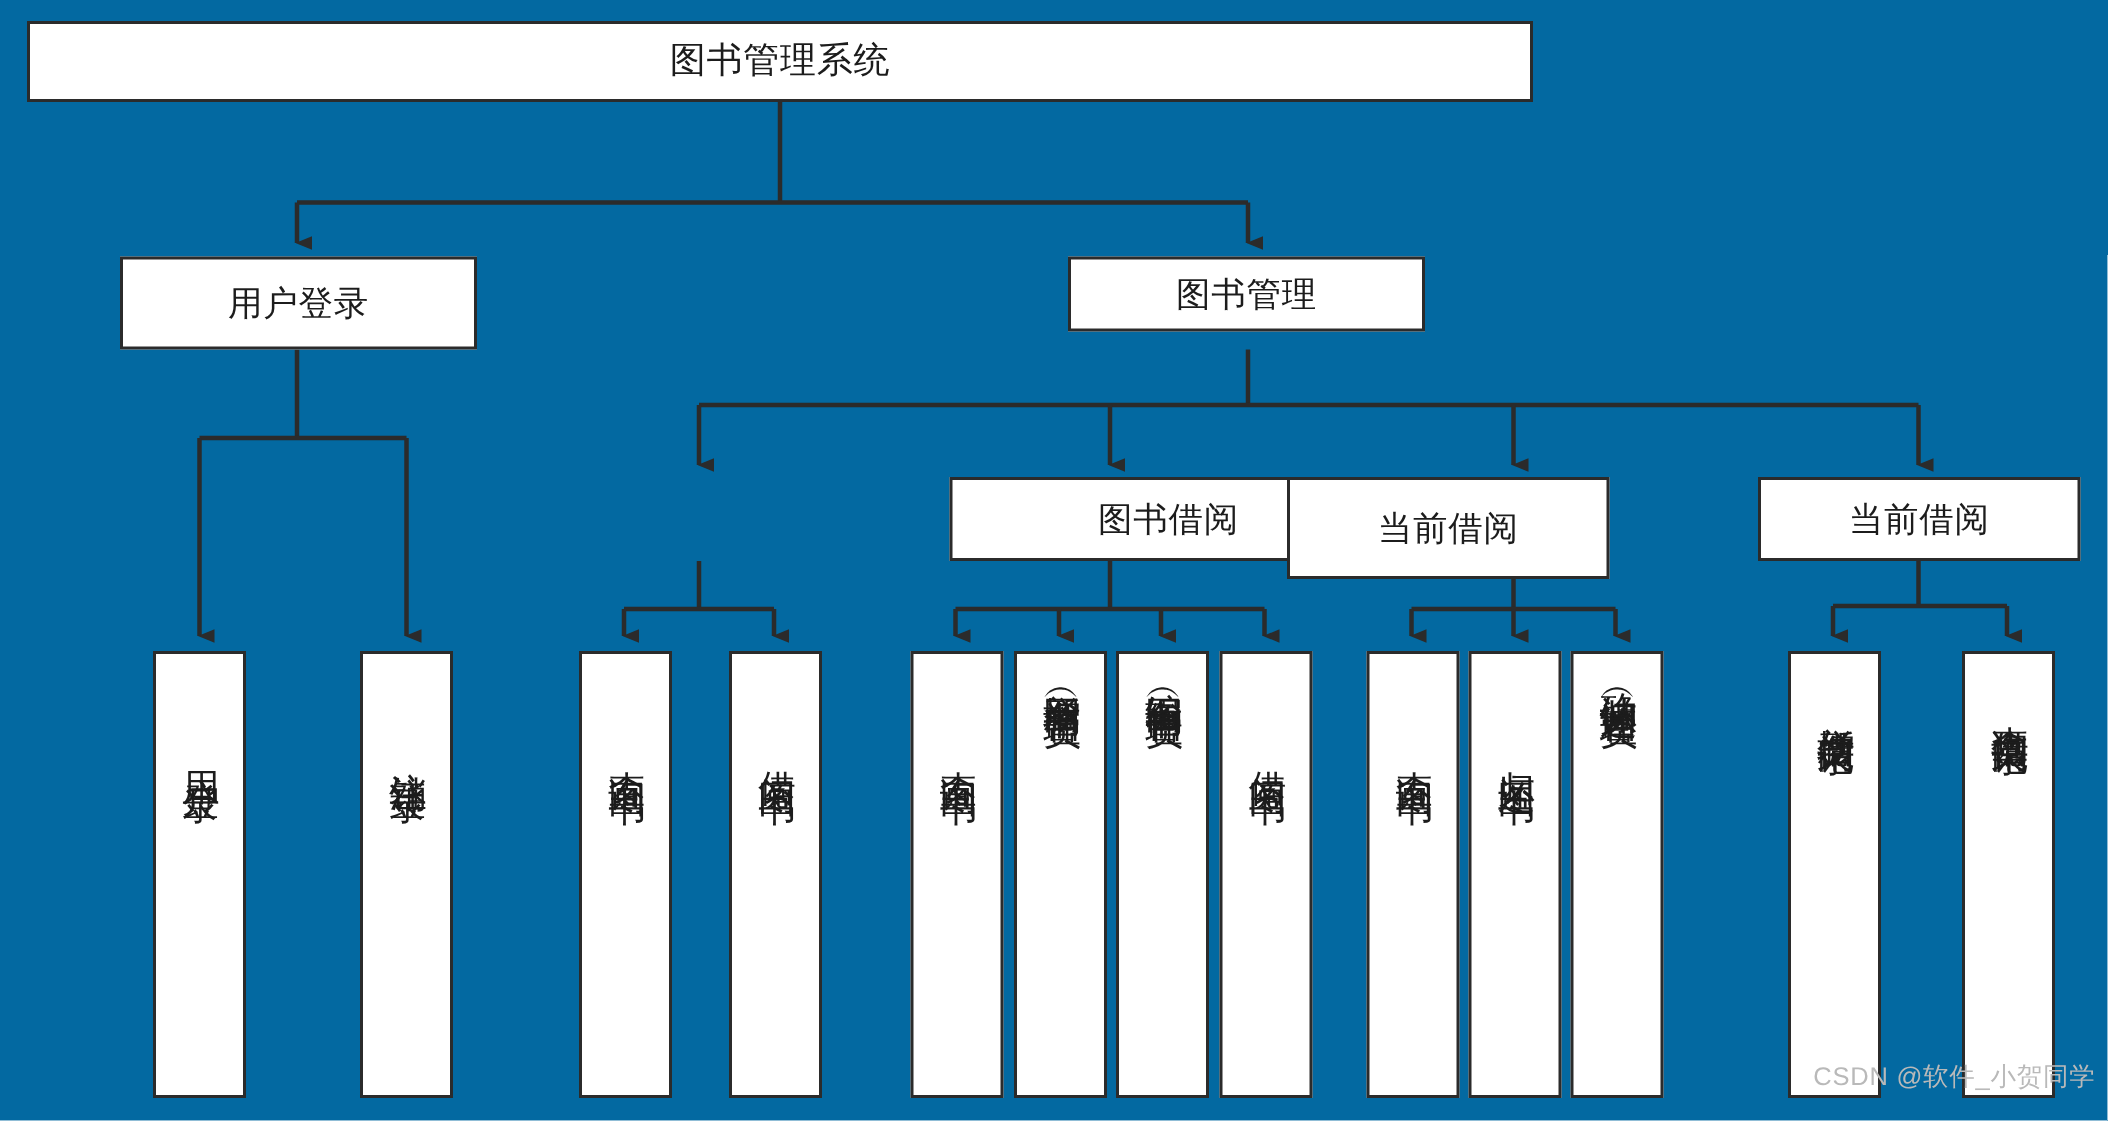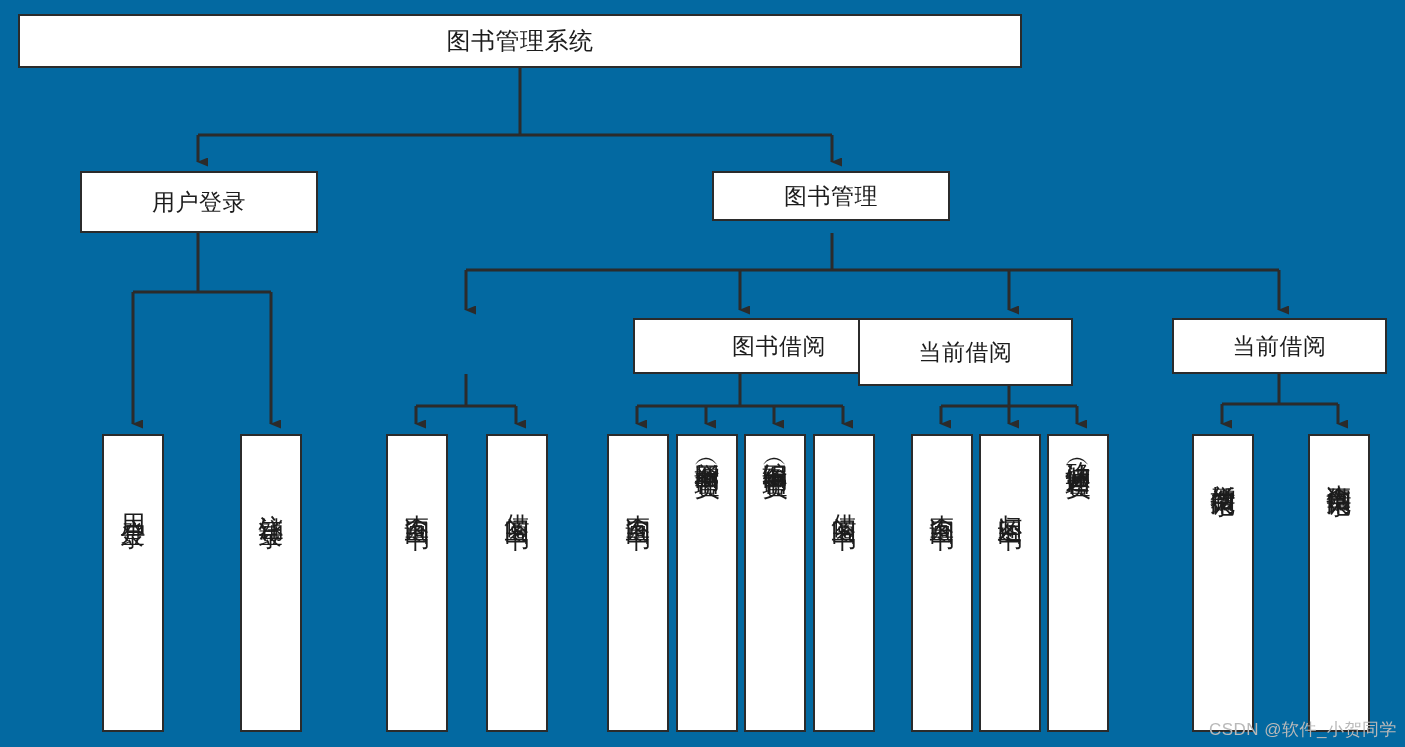--- a/index.html
+++ b/index.html
@@ -64,21 +64,21 @@
     letter-spacing: 4px;
     white-space: nowrap;
   }
   
   .node.leaf.tall .label {
     letter-spacing: 2px;
   }
   #watermark {
     position: absolute;
     right: 8px;
-    bottom: 6px;
+    bottom: 18px;
     font-size: 17px;
     color: #b9b9b9;
     letter-spacing: 0.5px;
     white-space: nowrap;
     user-select: none;
   }
 </style>
 </head>
 <body>
 

